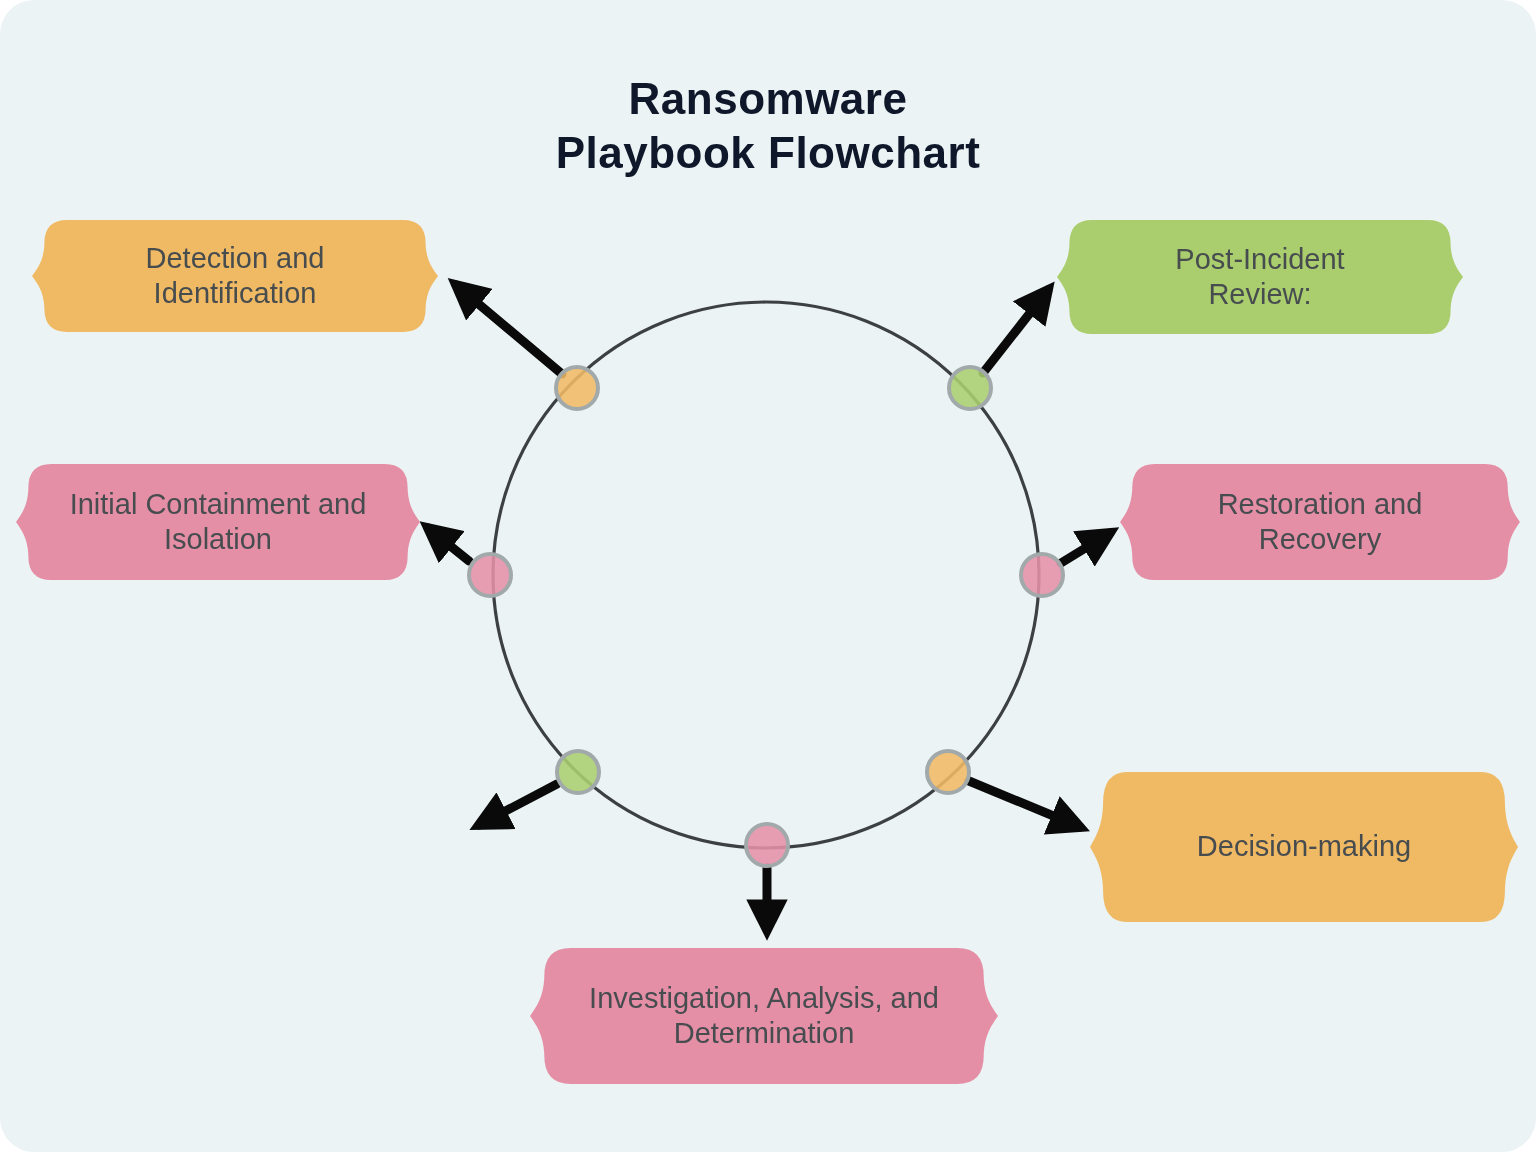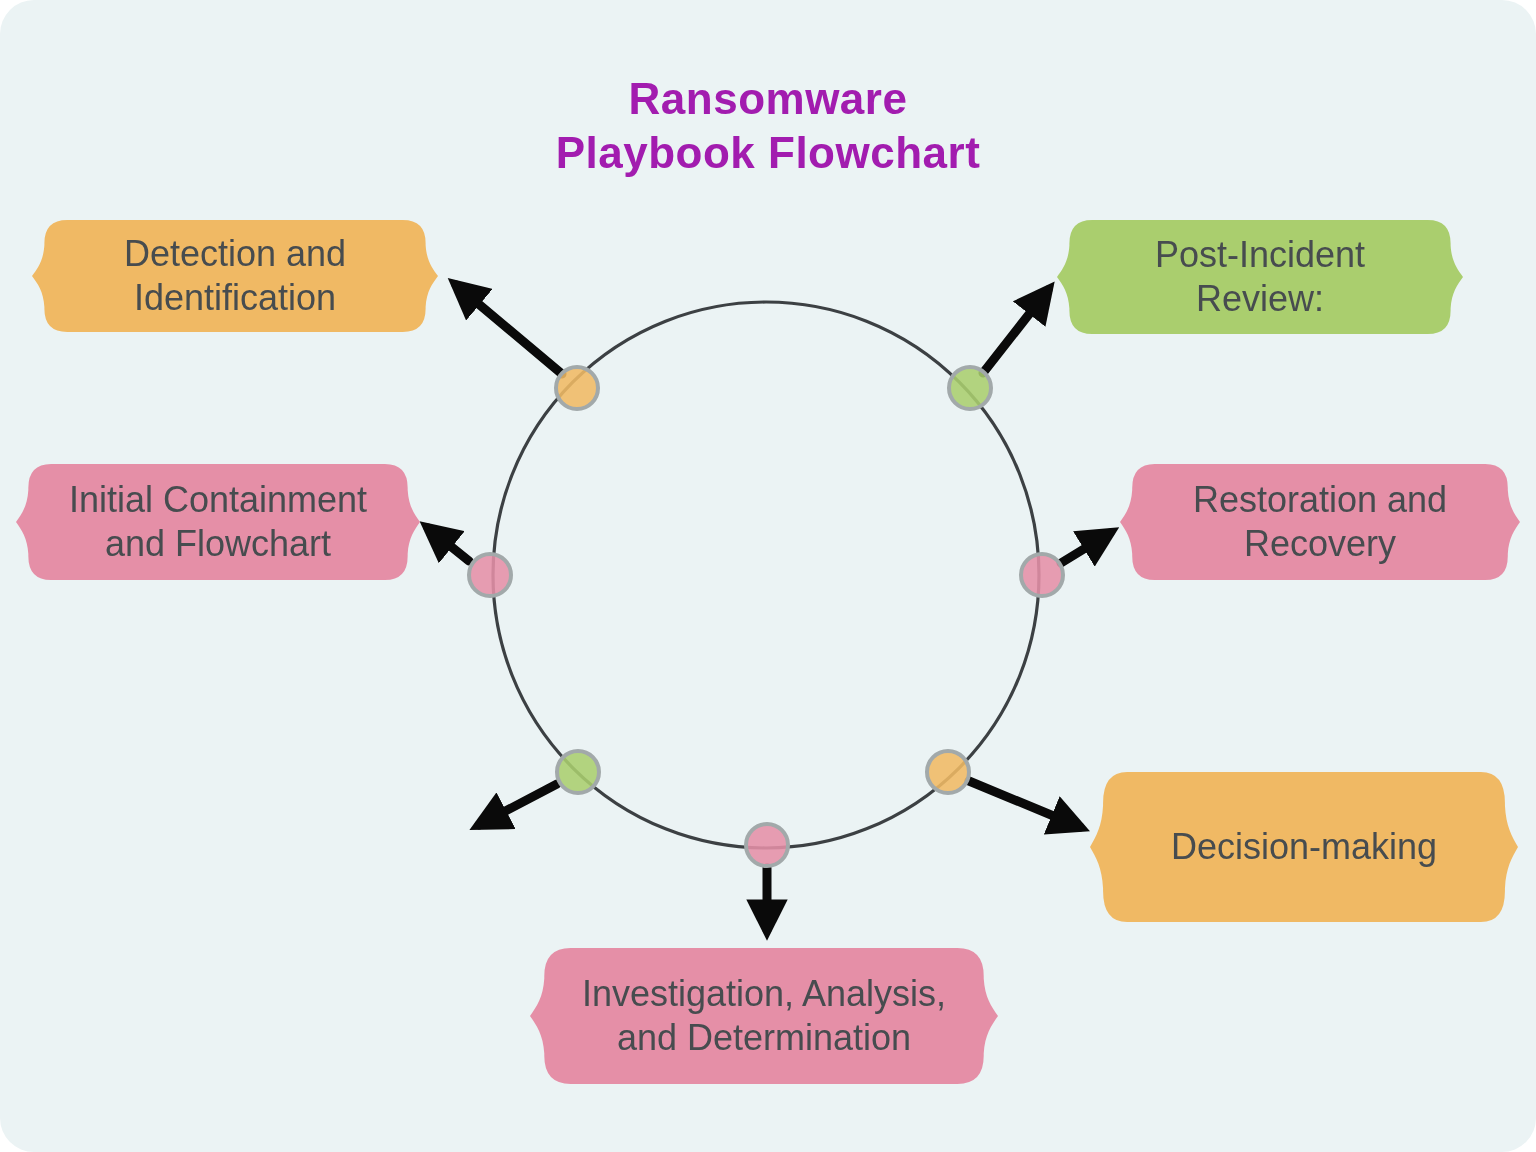--- a/index.html
+++ b/index.html
@@ -15,21 +15,21 @@
     background: #EBF3F4;
     border-radius: 34px;
     overflow: hidden;
   }
   .page-title {
     position: absolute;
     left: 0;
     top: 72px;
     width: 1536px;
     text-align: center;
-    color: #a21caf;
+    color: #0f172a;
     font-size: 44px;
     font-weight: 700;
     line-height: 1.22;
     letter-spacing: 0.5px;
   }
   .title-line { display: block; }
   .diagram-svg {
     position: absolute;
     left: 0;
     top: 0;
@@ -49,21 +49,21 @@
   }
   .box-label {
     position: absolute;
     inset: 0;
     display: flex;
     align-items: center;
     justify-content: center;
     text-align: center;
     padding: 0 46px;
     color: #474C4F;
-    font-size: 36px;
+    font-size: 29px;
     line-height: 1.22;
   }
   .pad-wide { padding: 0 72px; }
   
   .b-detection     { left:   32px; top: 220px; width: 406px; height: 112px; }
   .b-containment   { left:   16px; top: 464px; width: 404px; height: 116px; }
   .b-notification  { left:   32px; top: 772px; width: 430px; height: 118px; }
   .b-investigation { left:  530px; top: 948px; width: 468px; height: 136px; }
   .b-decision      { left: 1090px; top: 772px; width: 428px; height: 150px; }
   .b-restoration   { left: 1120px; top: 464px; width: 400px; height: 116px; }
@@ -109,21 +109,21 @@
     <svg class="shape" viewBox="0 0 426 116" preserveAspectRatio="none">
       <path d="M 37 0 L 389 0 Q 413 0 413 24 L 413 26 C 414 42 420 50 426 58 C 420 66 414 74 413 90 L 413 92 Q 413 116 389 116 L 37 116 Q 13 116 13 92 L 13 90 C 12 74 6 66 0 58 C 6 50 12 42 13 26 L 13 24 Q 13 0 37 0 Z" fill="#F0B964"></path>
     </svg>
     <div class="box-label">Detection and Identification</div>
   </div>
 
   <div class="flow-box b-containment">
     <svg class="shape" viewBox="0 0 426 116" preserveAspectRatio="none">
       <path d="M 37 0 L 389 0 Q 413 0 413 24 L 413 26 C 414 42 420 50 426 58 C 420 66 414 74 413 90 L 413 92 Q 413 116 389 116 L 37 116 Q 13 116 13 92 L 13 90 C 12 74 6 66 0 58 C 6 50 12 42 13 26 L 13 24 Q 13 0 37 0 Z" fill="#E58FA7"></path>
     </svg>
-    <div class="box-label">Initial Containment and Flowchart</div>
+    <div class="box-label">Initial Containment and Isolation</div>
   </div>
 
 
   <div class="flow-box b-investigation">
     <svg class="shape" viewBox="0 0 426 116" preserveAspectRatio="none">
       <path d="M 37 0 L 389 0 Q 413 0 413 24 L 413 26 C 414 42 420 50 426 58 C 420 66 414 74 413 90 L 413 92 Q 413 116 389 116 L 37 116 Q 13 116 13 92 L 13 90 C 12 74 6 66 0 58 C 6 50 12 42 13 26 L 13 24 Q 13 0 37 0 Z" fill="#E58FA7"></path>
     </svg>
     <div class="box-label">Investigation, Analysis, and Determination</div>
   </div>
 

